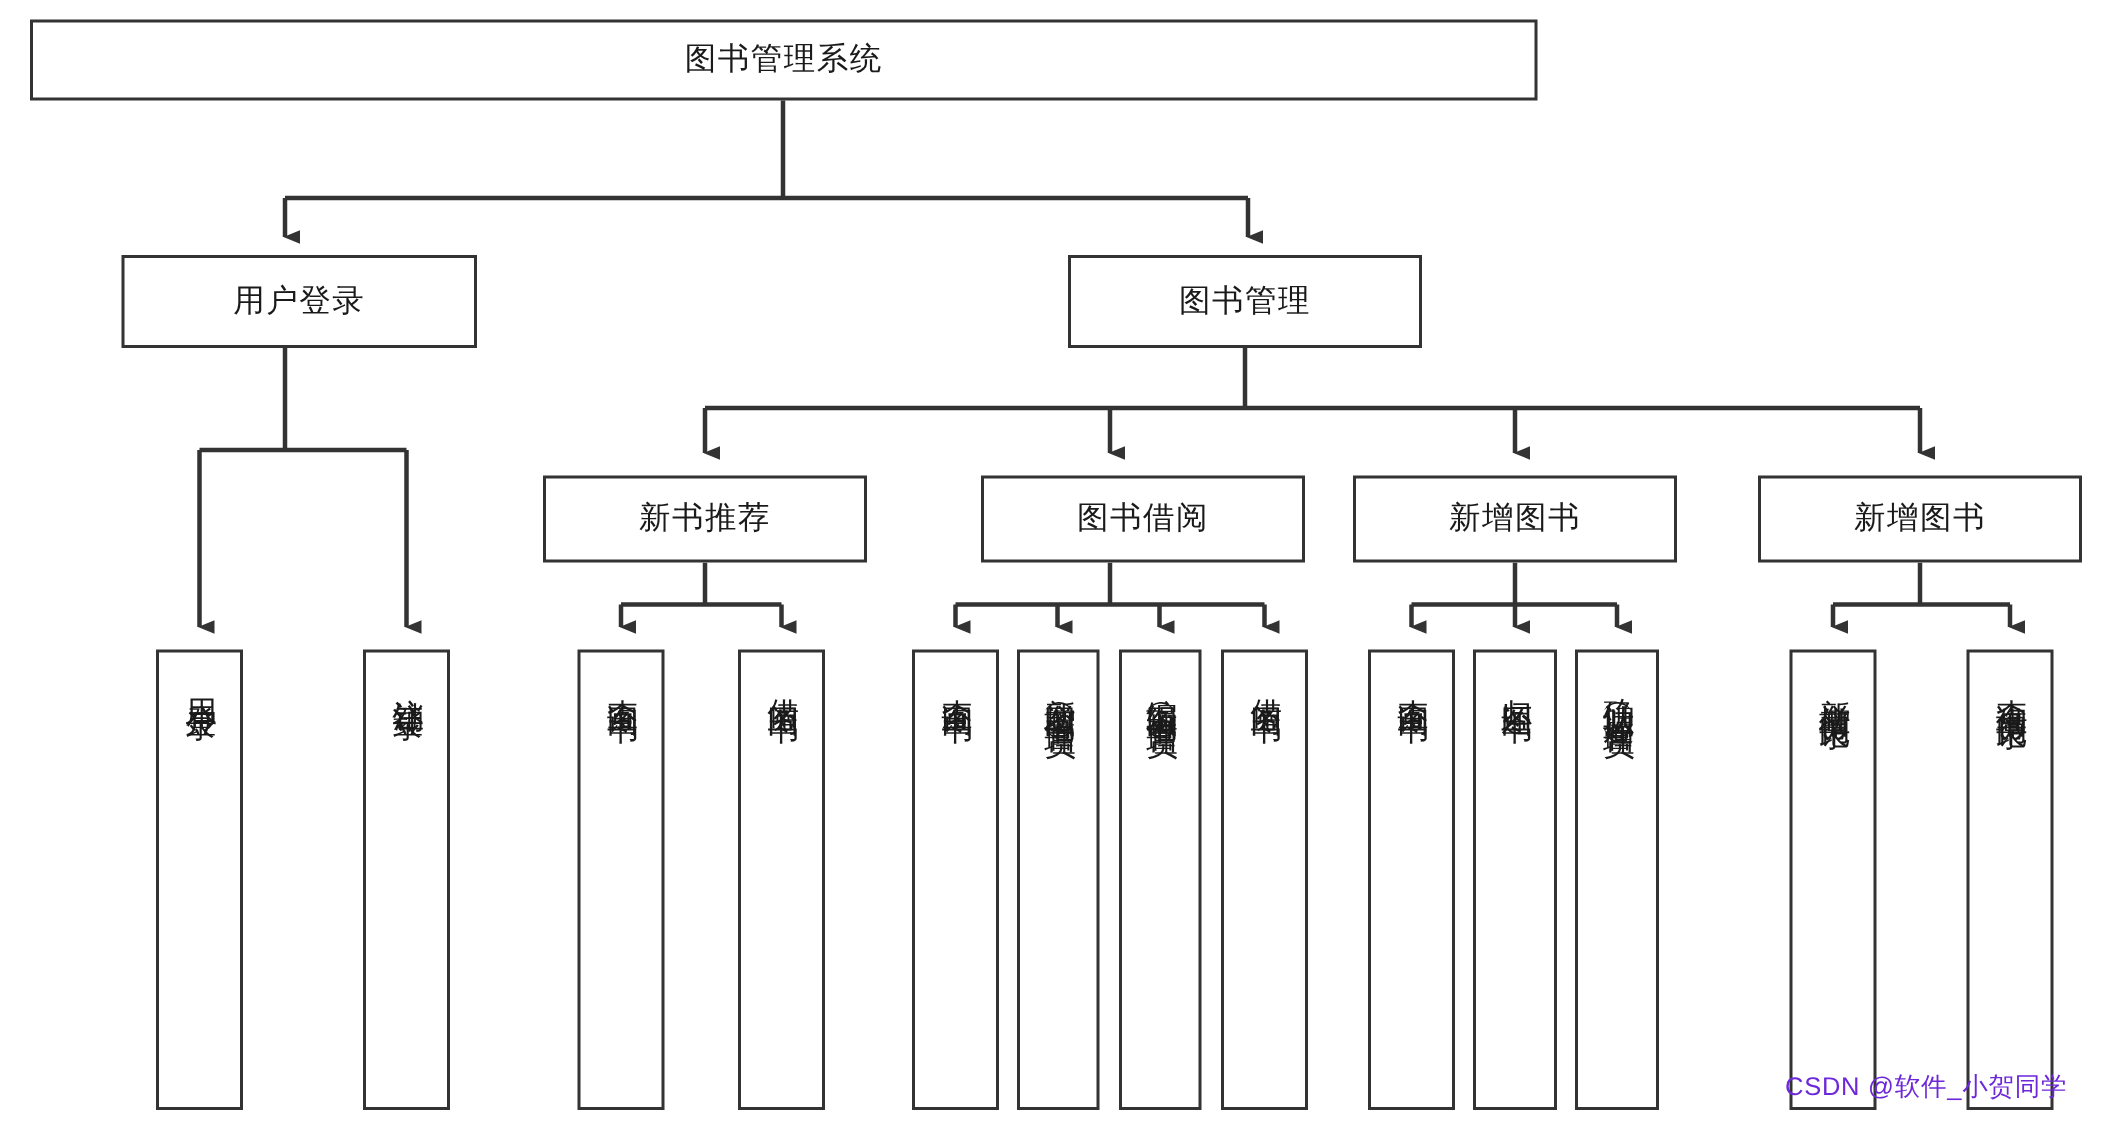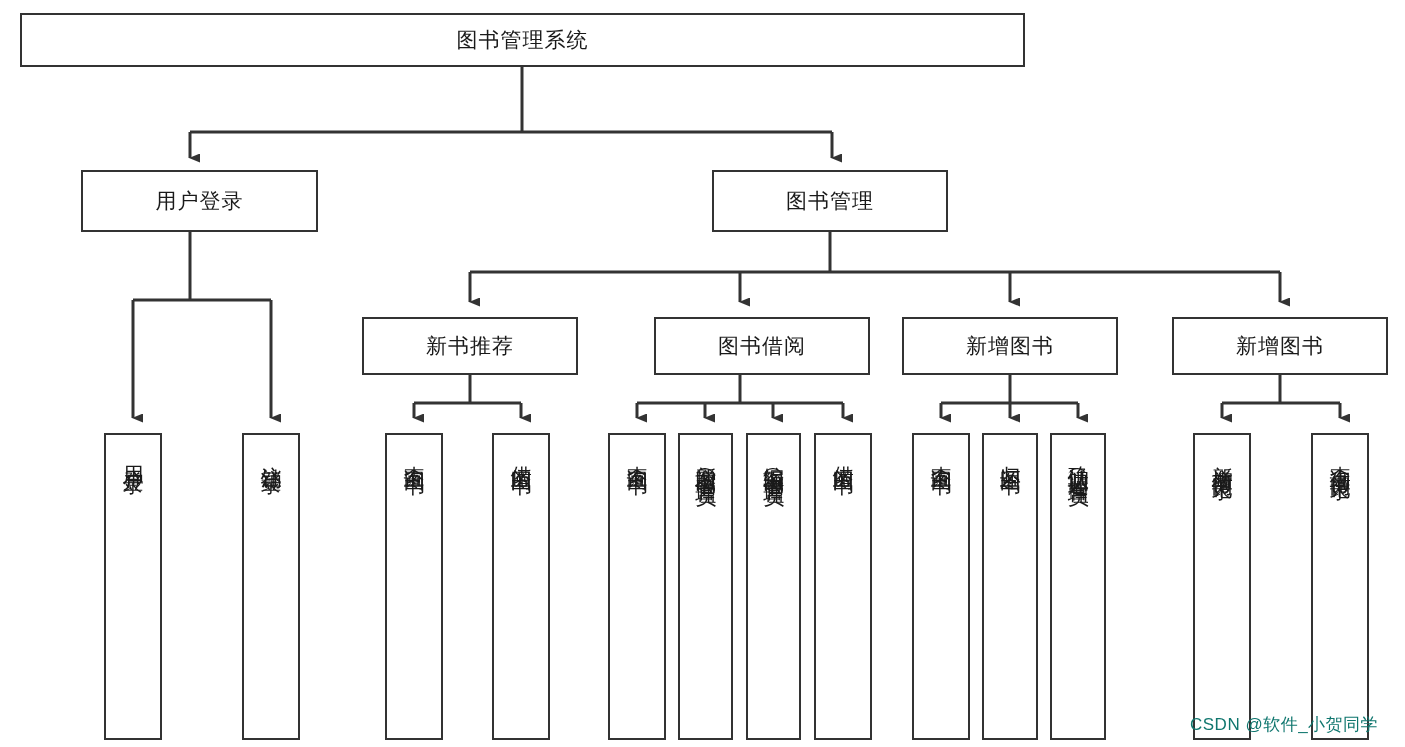--- a/index.html
+++ b/index.html
@@ -57,21 +57,21 @@
     text-orientation: upright;
     font-size: 21px;
     line-height: 1.25;
     letter-spacing: 3px;
     white-space: nowrap;
     margin: 0 auto;
   }
   .watermark {
     position: absolute;
     font-size: 17px;
-    color: #0f766e;
+    color: #6d28d9;
     white-space: nowrap;
     z-index: 5;
     letter-spacing: 0.5px;
   }
 </style>
 </head>
 <body>
 
 <div id="canvas">
 

